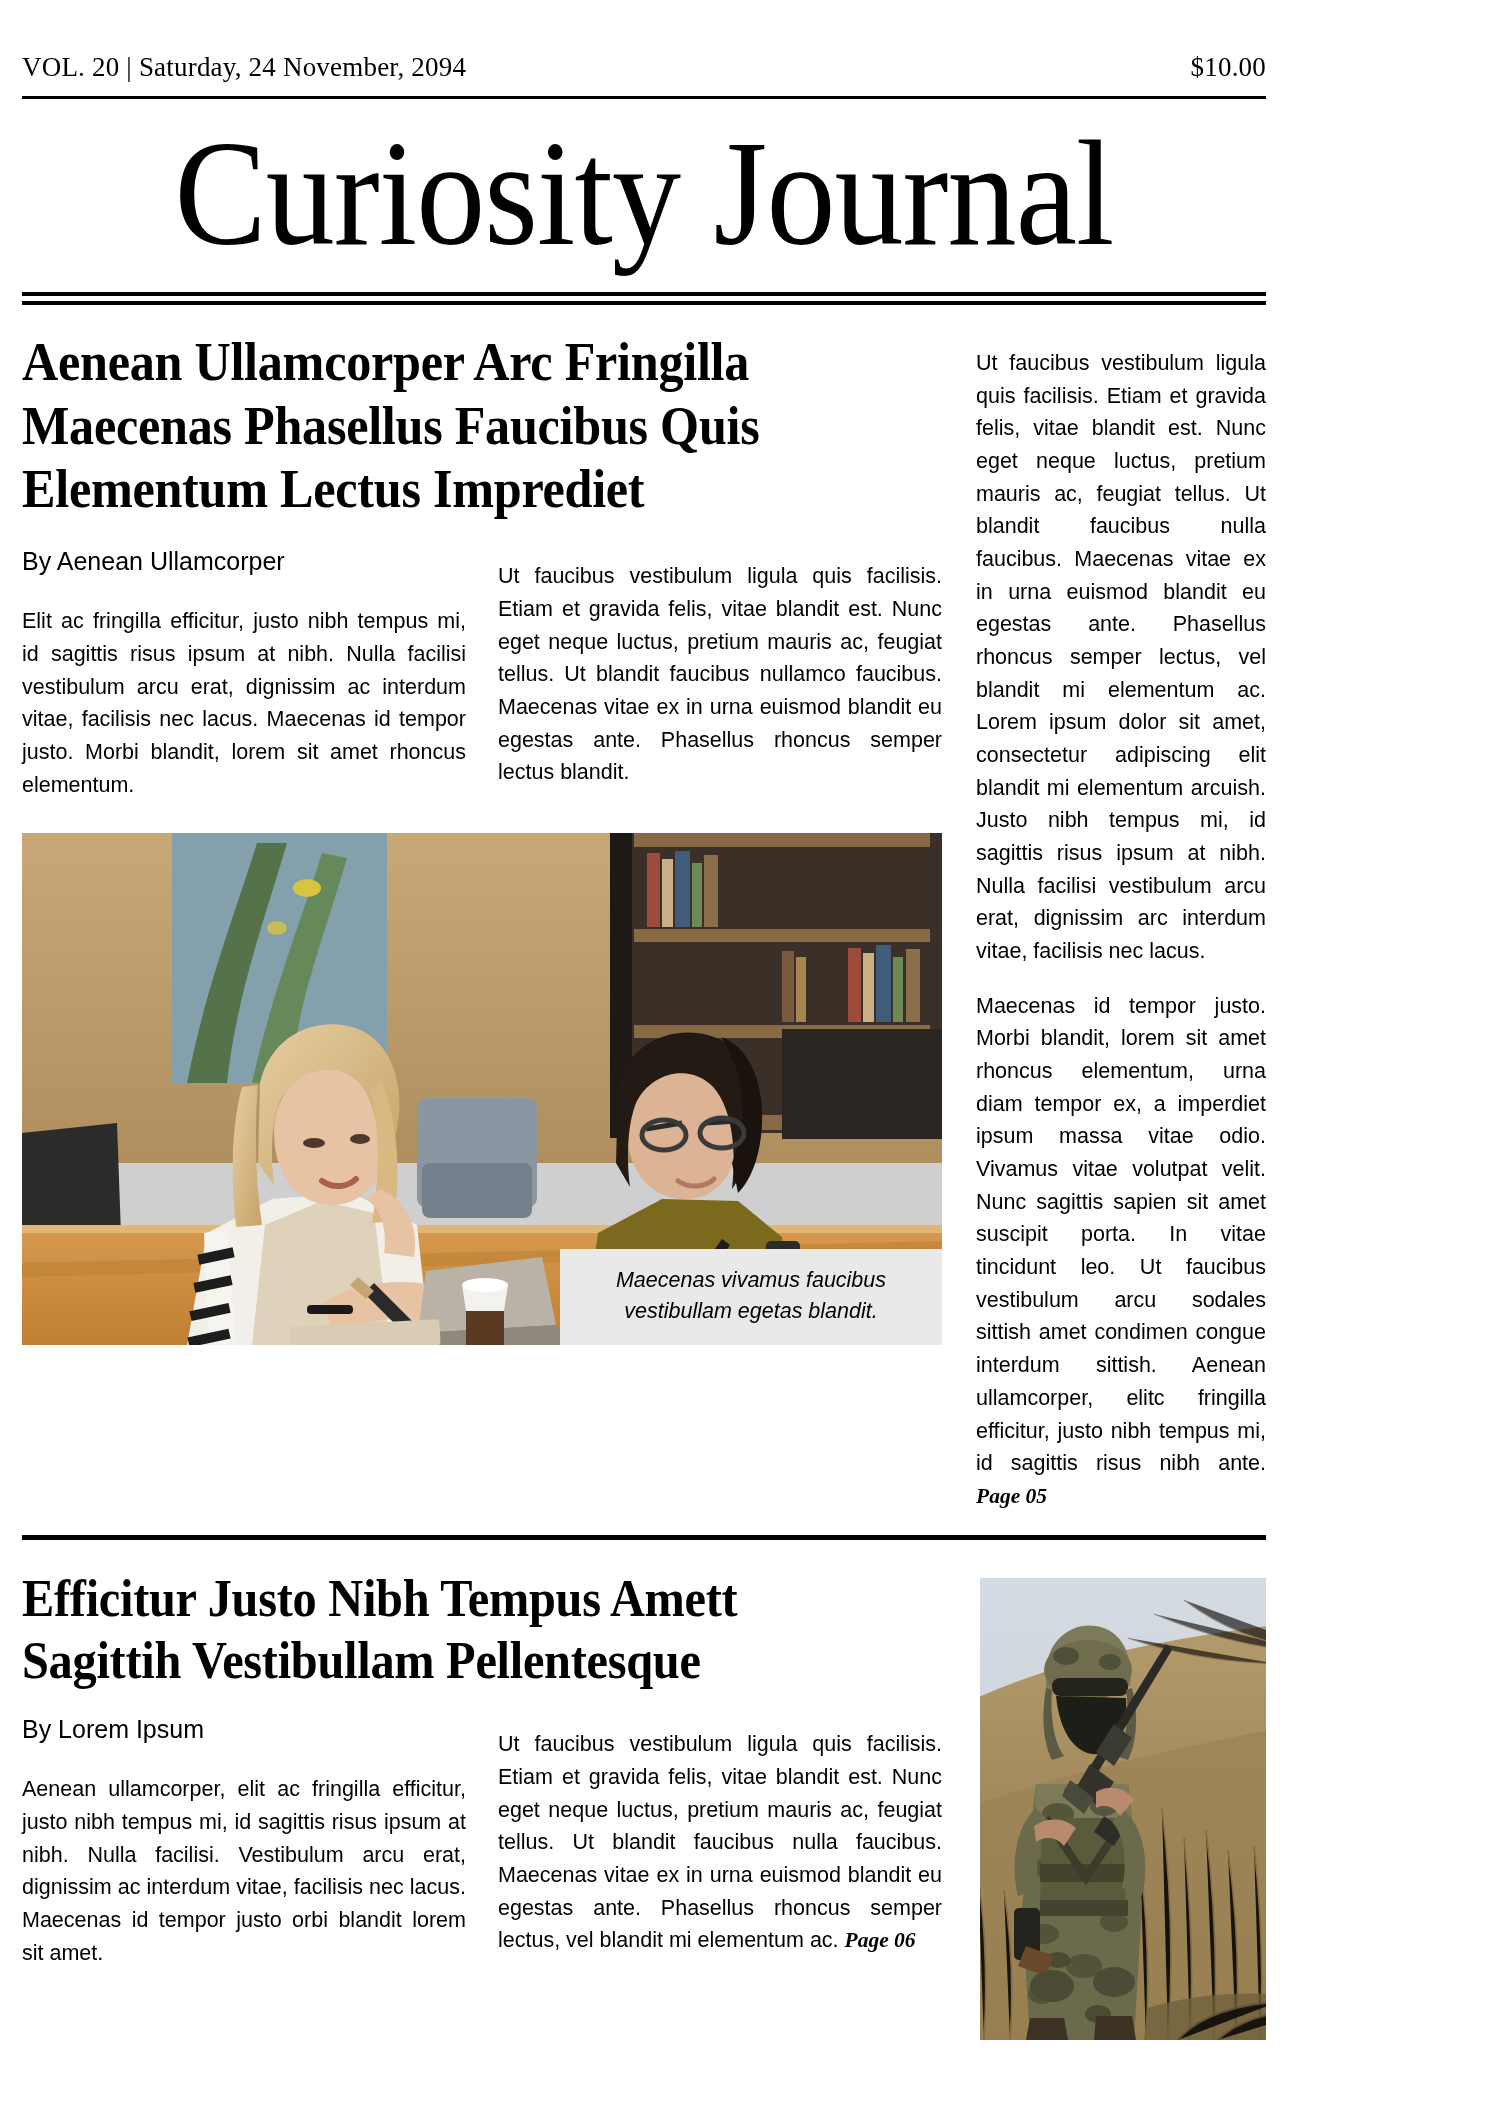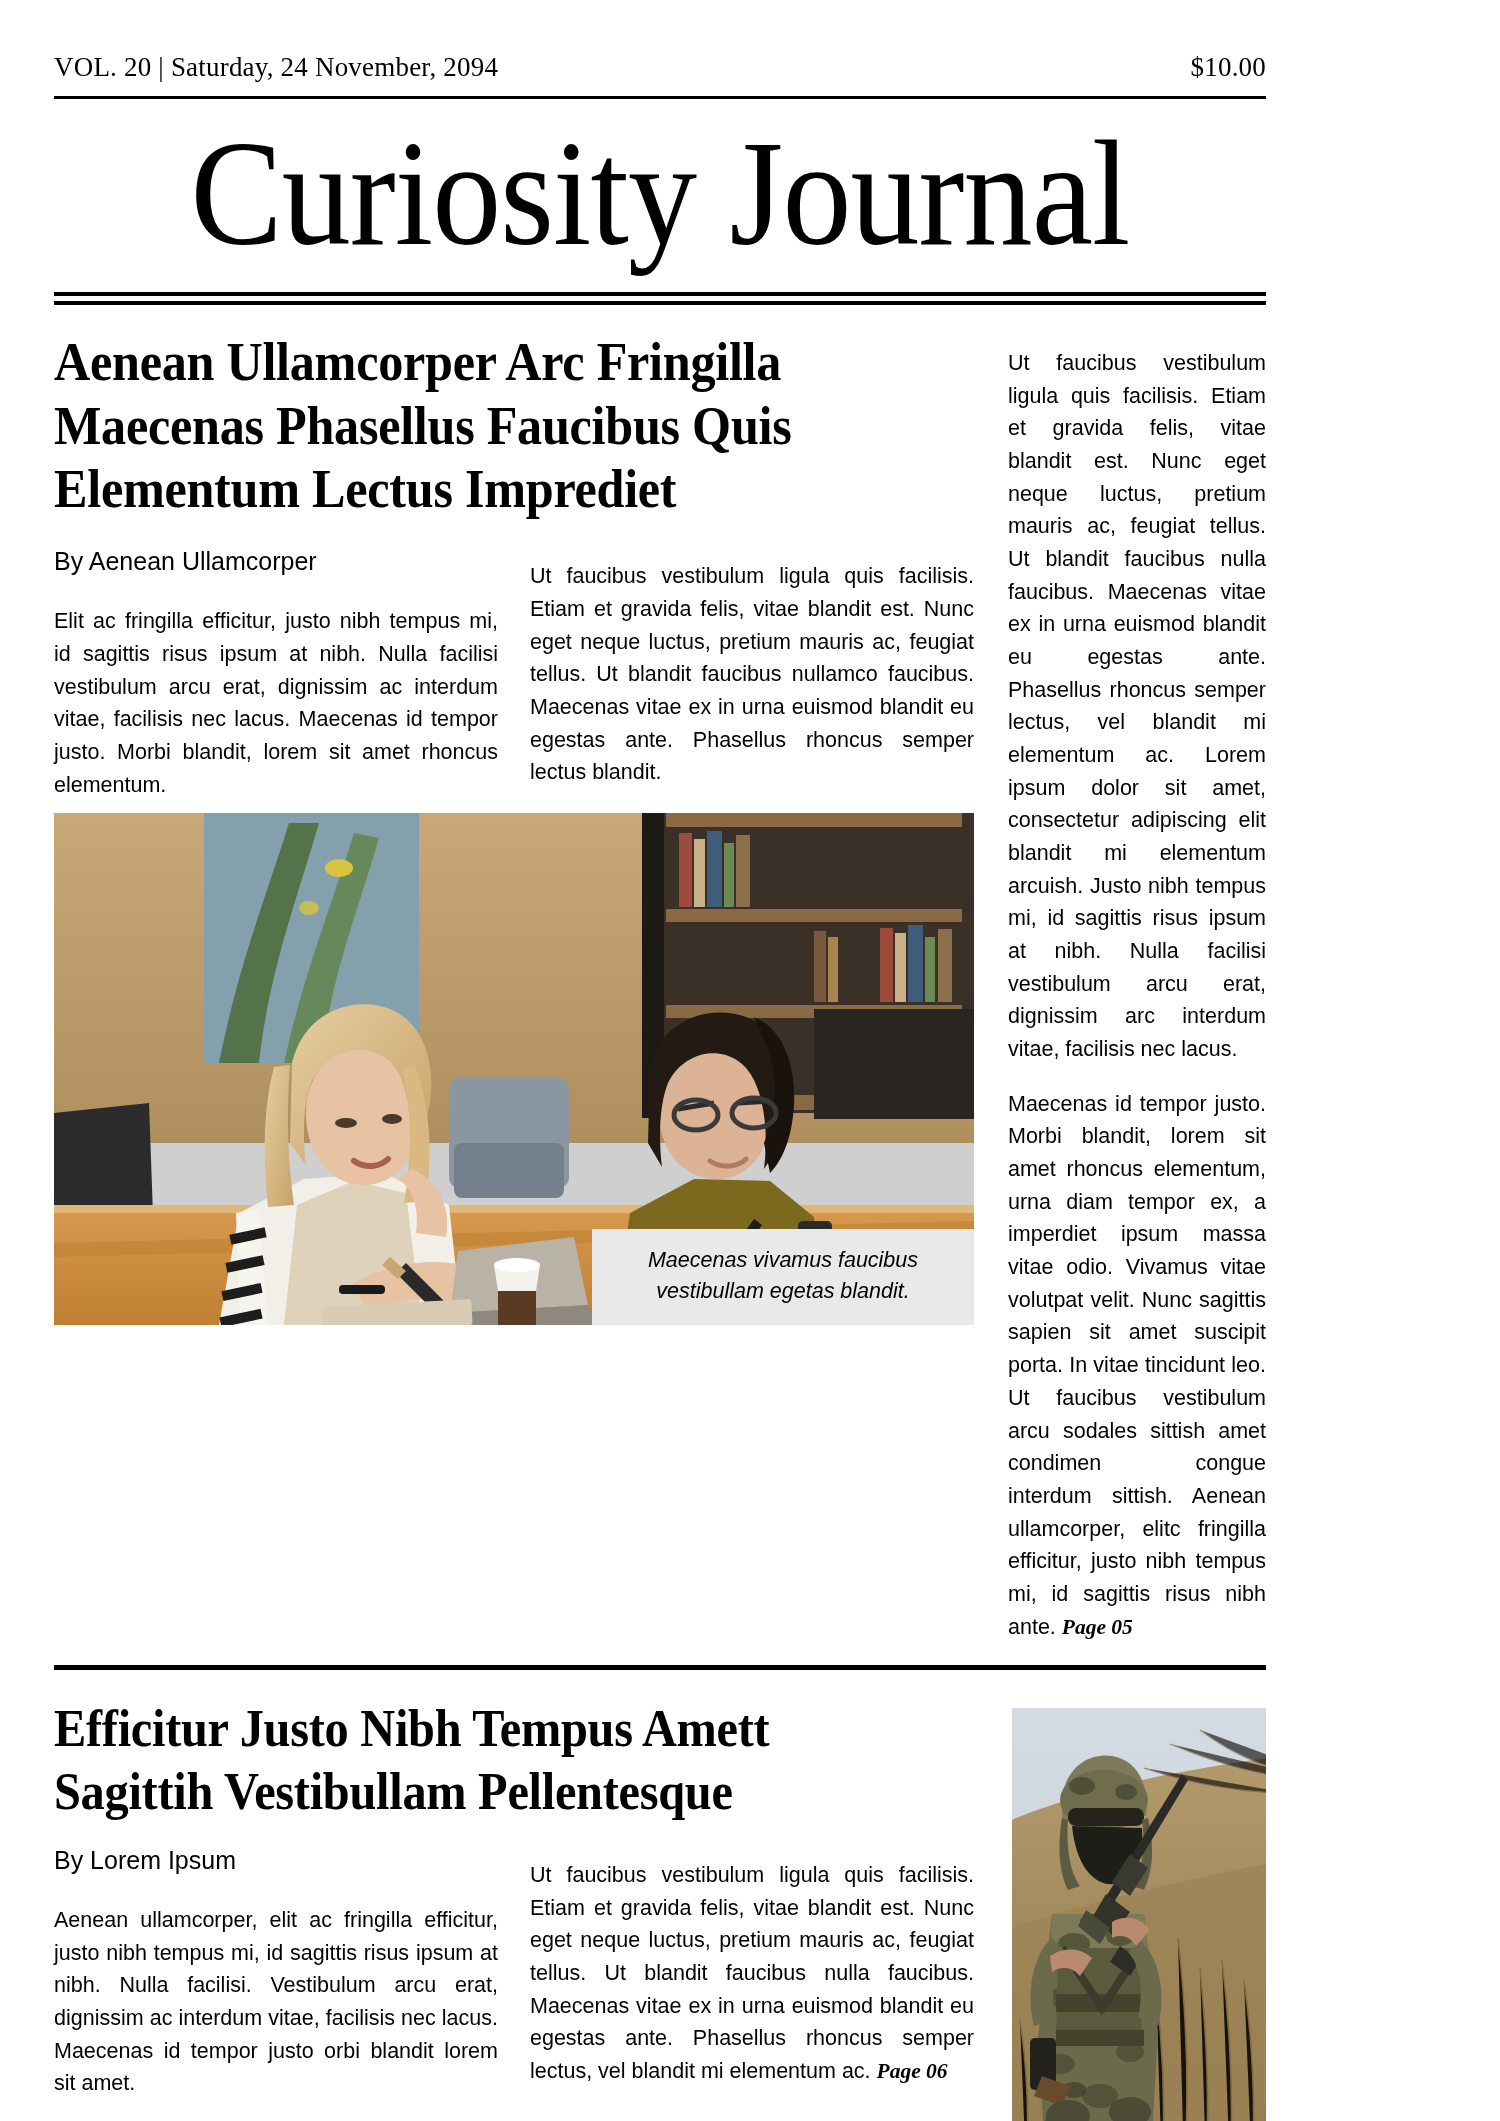--- a/index.html
+++ b/index.html
@@ -11,21 +11,21 @@
     width: 1500px;
     height: 2121px;
     font-family: "Liberation Sans", sans-serif;
     color: #000000;
     overflow: hidden;
   }
   .page {
     width: 1320px;
     height: 2121px;
     box-sizing: border-box;
-    padding: 52px 54px 0 54px;
+    padding: 52px 54px 0 22px;
     position: relative;
   }
 
   
   .dateline {
     display: flex;
     justify-content: space-between;
     align-items: baseline;
     font-family: "Liberation Serif", serif;
     font-size: 27px;
@@ -118,21 +118,21 @@
 
   
   .photo {
     position: relative;
     overflow: hidden;
     background: #cfcfcf;
   }
   .photo-lead {
     width: 100%;
     height: 512px;
-    margin-top: 12px;
+    margin-top: 32px;
   }
   .photo-soldier {
     width: 100%;
     height: 462px;
     margin-top: 6px;
   }
   .caption-box {
     position: absolute;
     right: 0;
     bottom: 0;

